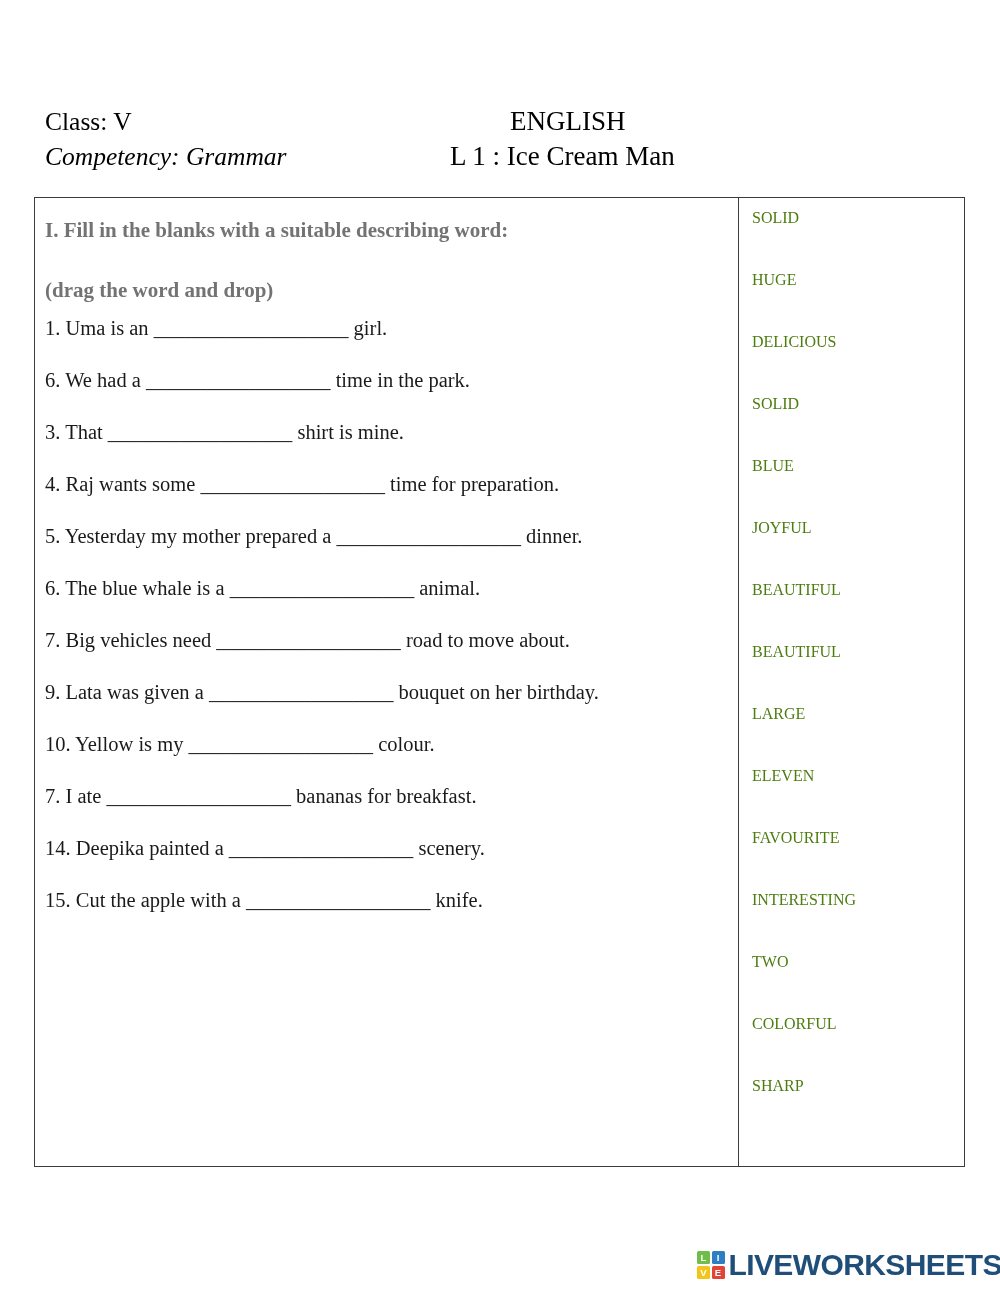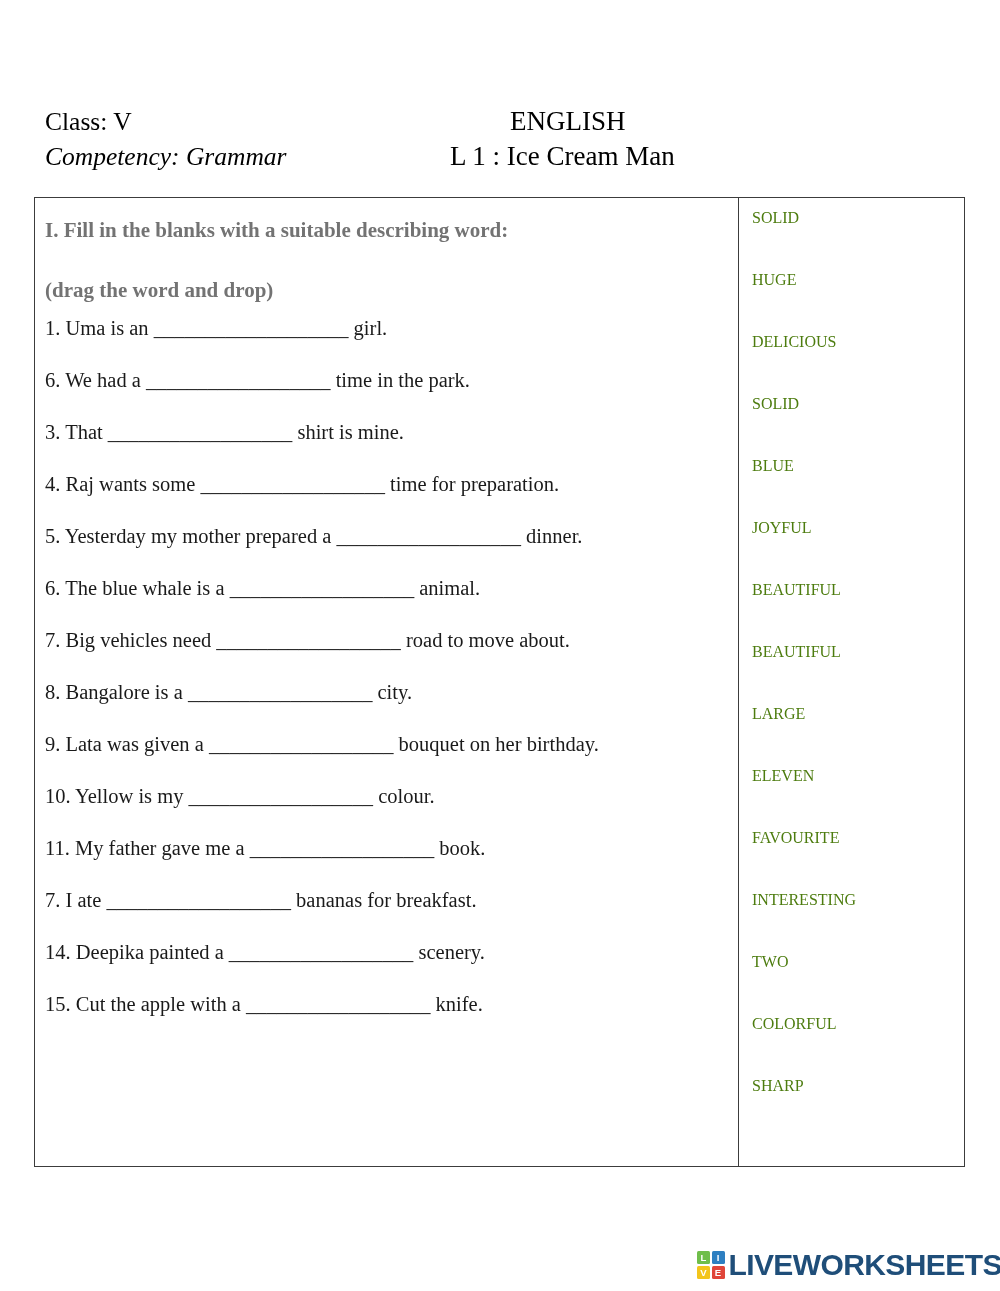--- a/index.html
+++ b/index.html
@@ -160,24 +160,22 @@
     <div class="instruction line1">I. Fill in the blanks with a suitable describing word:</div>
     <div class="instruction line2">(drag the word and drop)</div>
     <div class="question-list" id="question-list">
         <div class="question">1. Uma is an ___________________ girl.</div>
         <div class="question">6. We had a __________________ time in the park.</div>
         <div class="question">3. That __________________ shirt is mine.</div>
         <div class="question">4. Raj wants some __________________ time for preparation.</div>
         <div class="question">5. Yesterday my mother prepared a __________________ dinner.</div>
         <div class="question">6. The blue whale is a __________________ animal.</div>
         <div class="question">7. Big vehicles need __________________ road to move about.</div>
-        <div class="question">8. Bangalore is a __________________ city.</div>
         <div class="question">9. Lata was given a __________________ bouquet on her birthday.</div>
         <div class="question">10. Yellow is my __________________ colour.</div>
-        <div class="question">11. My father gave me a __________________ book.</div>
         <div class="question">7. I ate __________________ bananas for breakfast.</div>
         <div class="question">14. Deepika painted a __________________ scenery.</div>
         <div class="question">15. Cut the apple with a __________________ knife.</div>
       </div>
   </div>
 
   <div class="cell-wordbank">
     <div id="word-bank">
         <div class="word">SOLID</div>
         <div class="word">HUGE</div>

